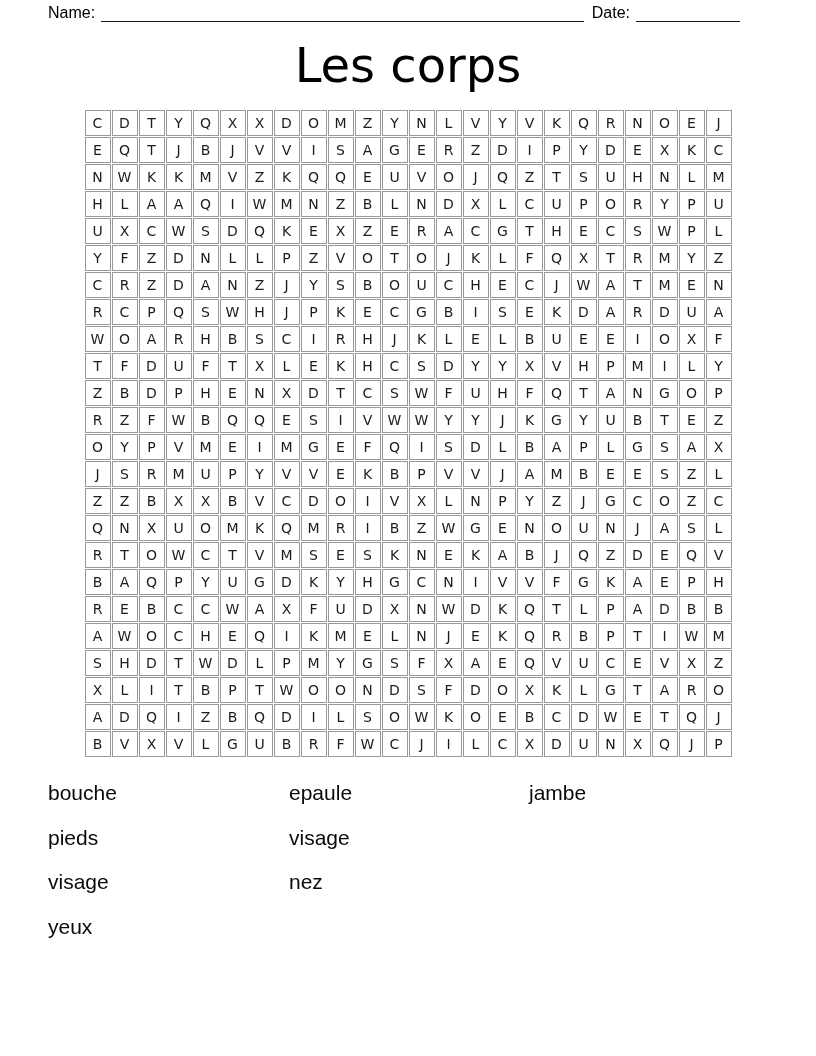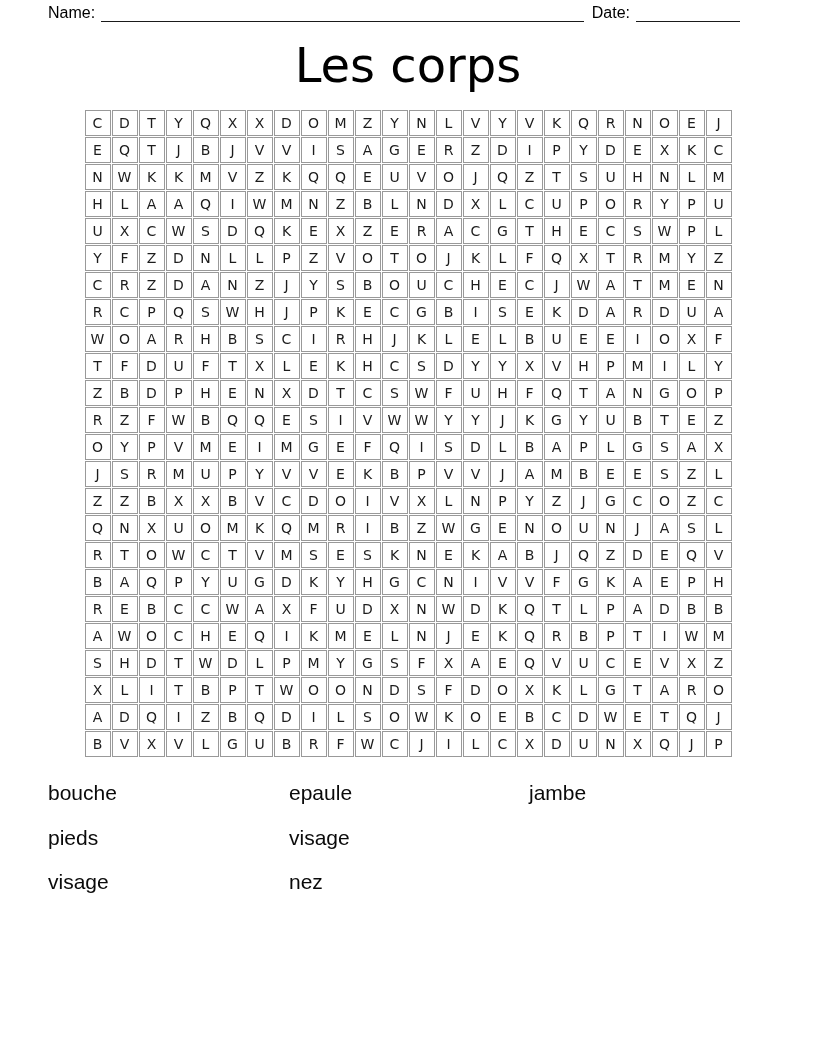--- a/index.html
+++ b/index.html
@@ -705,20 +705,21 @@
         <td>P</td>
       </tr>
     </tbody>
 </table>
 
 <div class="word-bank">
     <div class="word-col">
       <div class="word">bouche</div>
       <div class="word">pieds</div>
       <div class="word">visage</div>
+      <div class="word">yeux</div>
     </div>
     <div class="word-col">
       <div class="word">epaule</div>
       <div class="word">visage</div>
       <div class="word">nez</div>
     </div>
     <div class="word-col">
       <div class="word">jambe</div>
     </div>
   </div>

